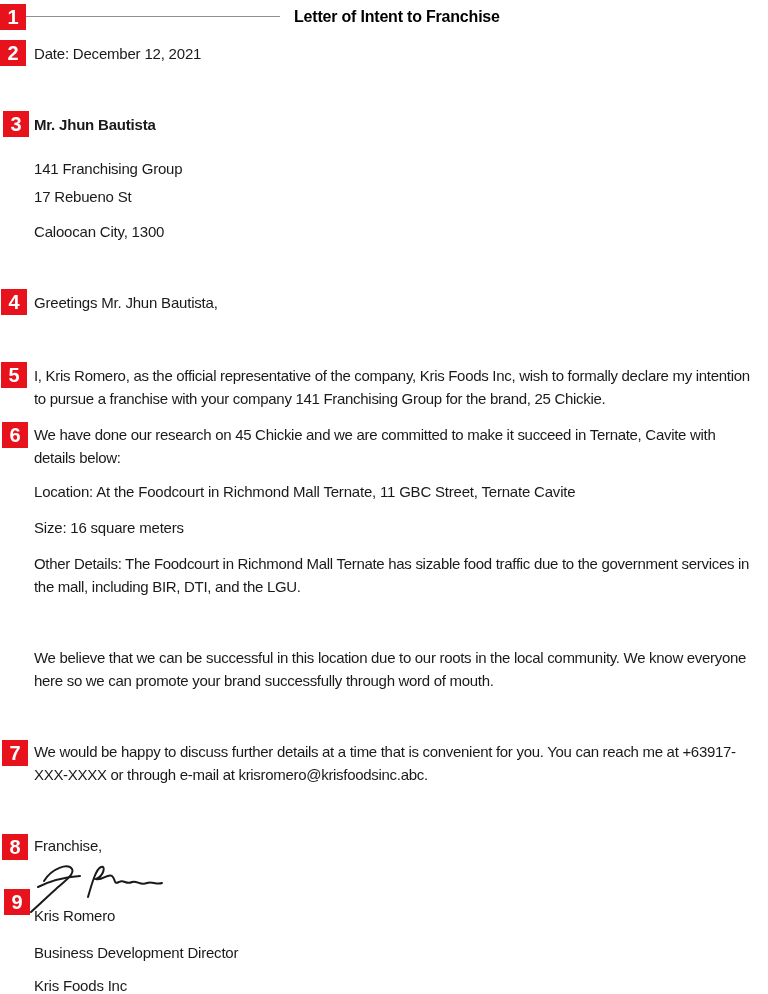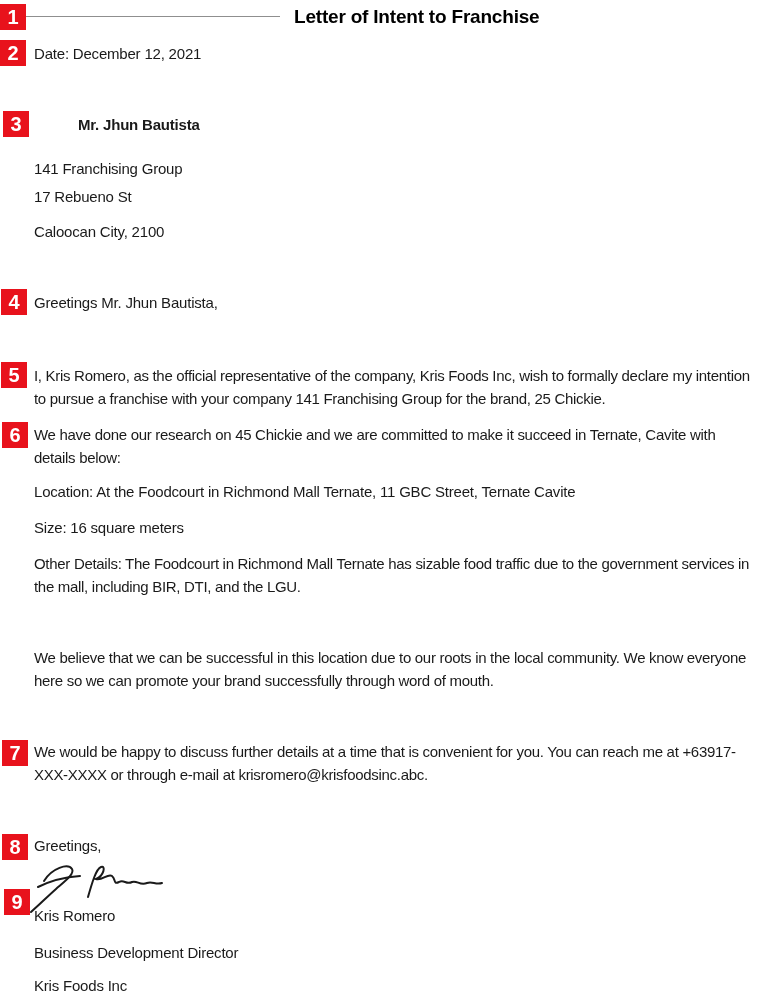--- a/index.html
+++ b/index.html
@@ -15,21 +15,21 @@
   
   .line {
     position: absolute;
     left: 34px;
     font-size: 15px;
     line-height: 20px;
     letter-spacing: -0.2px;
     white-space: nowrap;
     color: #1a1a1a;
   }
-  .bold { font-weight: bold; margin-left: 44px; }
+  .bold { font-weight: bold; }
   
   .para {
     position: absolute;
     left: 34px;
     width: 721px;
     font-size: 15px;
     line-height: 22.5px;
     letter-spacing: -0.3px;
     color: #1a1a1a;
   }
@@ -39,21 +39,21 @@
     left: 23px;
     top: 16px;
     width: 257px;
     height: 1px;
     background: #8f8f8f;
   }
   .doc-title {
     position: absolute;
     left: 294px;
     top: 7px;
-    font-size: 19px;
+    font-size: 16px;
     font-weight: bold;
     line-height: 20px;
     letter-spacing: -0.2px;
     white-space: nowrap;
     color: #000000;
   }
   
   .marker {
     position: absolute;
     width: 26px;
@@ -80,33 +80,33 @@
 <div class="page">
 
   <div class="title-rule"></div>
   <div class="doc-title">Letter of Intent to Franchise</div>
 
   <div class="line" style="top:44px">Date: December 12, 2021</div>
 
   <div class="line bold" style="top:115px">Mr. Jhun Bautista</div>
   <div class="line" style="top:159px">141 Franchising Group</div>
   <div class="line" style="top:187px">17 Rebueno St</div>
-  <div class="line" style="top:222px">Caloocan City, 2100</div>
+  <div class="line" style="top:222px">Caloocan City, 1300</div>
 
   <div class="line" style="top:293px">Greetings Mr. Jhun Bautista,</div>
 
   <div class="para" style="top:365px">I, Kris Romero, as the official representative of the company, Kris Foods Inc, wish to formally declare my intention to pursue a franchise with your company 141 Franchising Group for the brand, 25 Chickie.</div>
   <div class="para" style="top:424px">We have done our research on 45 Chickie and we are committed to make it succeed in Ternate, Cavite with details below:</div>
   <div class="line" style="top:482px">Location: At the Foodcourt in Richmond Mall Ternate, 11 GBC Street, Ternate Cavite</div>
   <div class="line" style="top:518px">Size: 16 square meters</div>
   <div class="para" style="top:647px">We believe that we can be successful in this location due to our roots in the local community. We know everyone here so we can promote your brand successfully through word of mouth.</div>
   <div class="para" style="top:553px">Other Details: The Foodcourt in Richmond Mall Ternate has sizable food traffic due to the government services in the mall, including BIR, DTI, and the LGU.</div>
   <div class="para" style="top:741px">We would be happy to discuss further details at a time that is convenient for you. You can reach me at +63917-XXX-XXXX or through e-mail at krisromero@krisfoodsinc.abc.</div>
 
-  <div class="line" style="top:836px">Greetings,</div>
+  <div class="line" style="top:836px">Franchise,</div>
 
   <svg class="signature-svg" width="140" height="54" viewBox="0 0 140 54">
     <g fill="none" stroke="#1a1a1a" stroke-width="2" stroke-linecap="round">
       <path d="M16 21 C 24 8, 40 3, 44 9 C 47 14, 36 22, 28 29 C 19 37, 10 46, 3 52"></path>
       <path d="M10 27 C 22 21, 38 17, 52 16"></path>
       <path d="M60 37 C 64 23, 68 9, 73 7 C 78 5, 76 16, 68 19 C 74 21, 80 13, 84 16 C 88 19, 85 25, 91 22 C 96 19, 98 25, 104 22 C 109 20, 112 26, 119 23 C 124 21, 128 25, 134 23"></path>
     </g>
   </svg>
 
   <div class="line" style="top:906px">Kris Romero</div>

